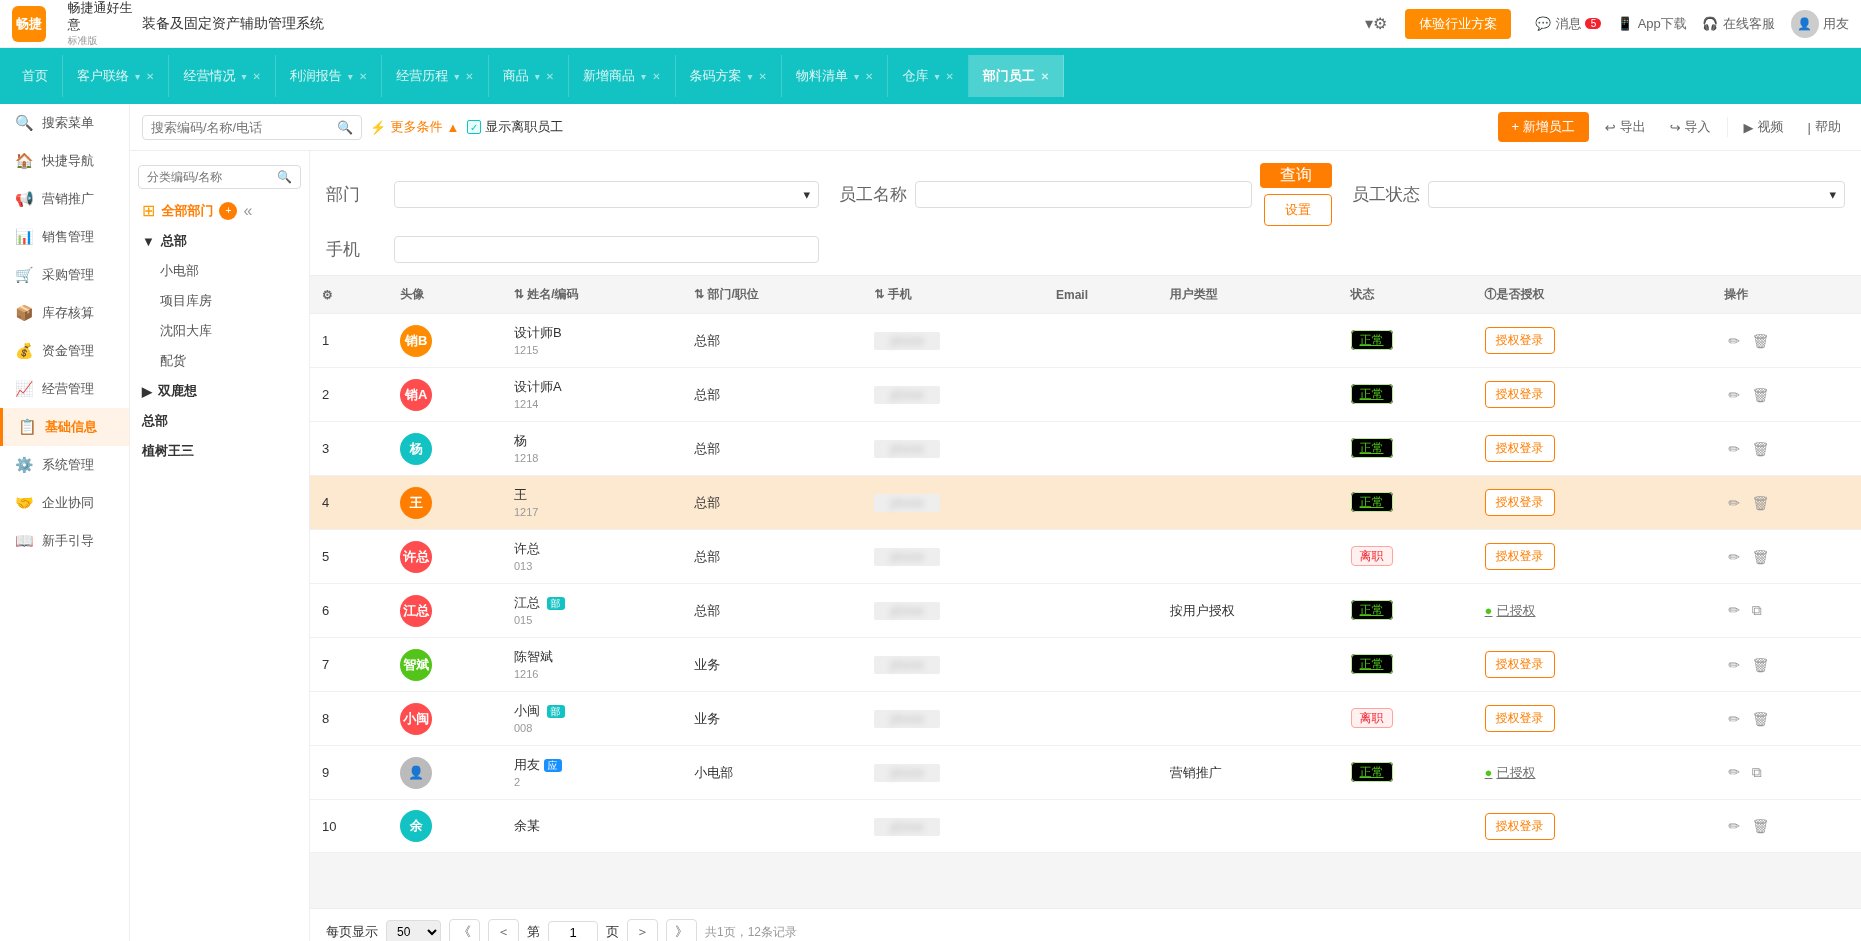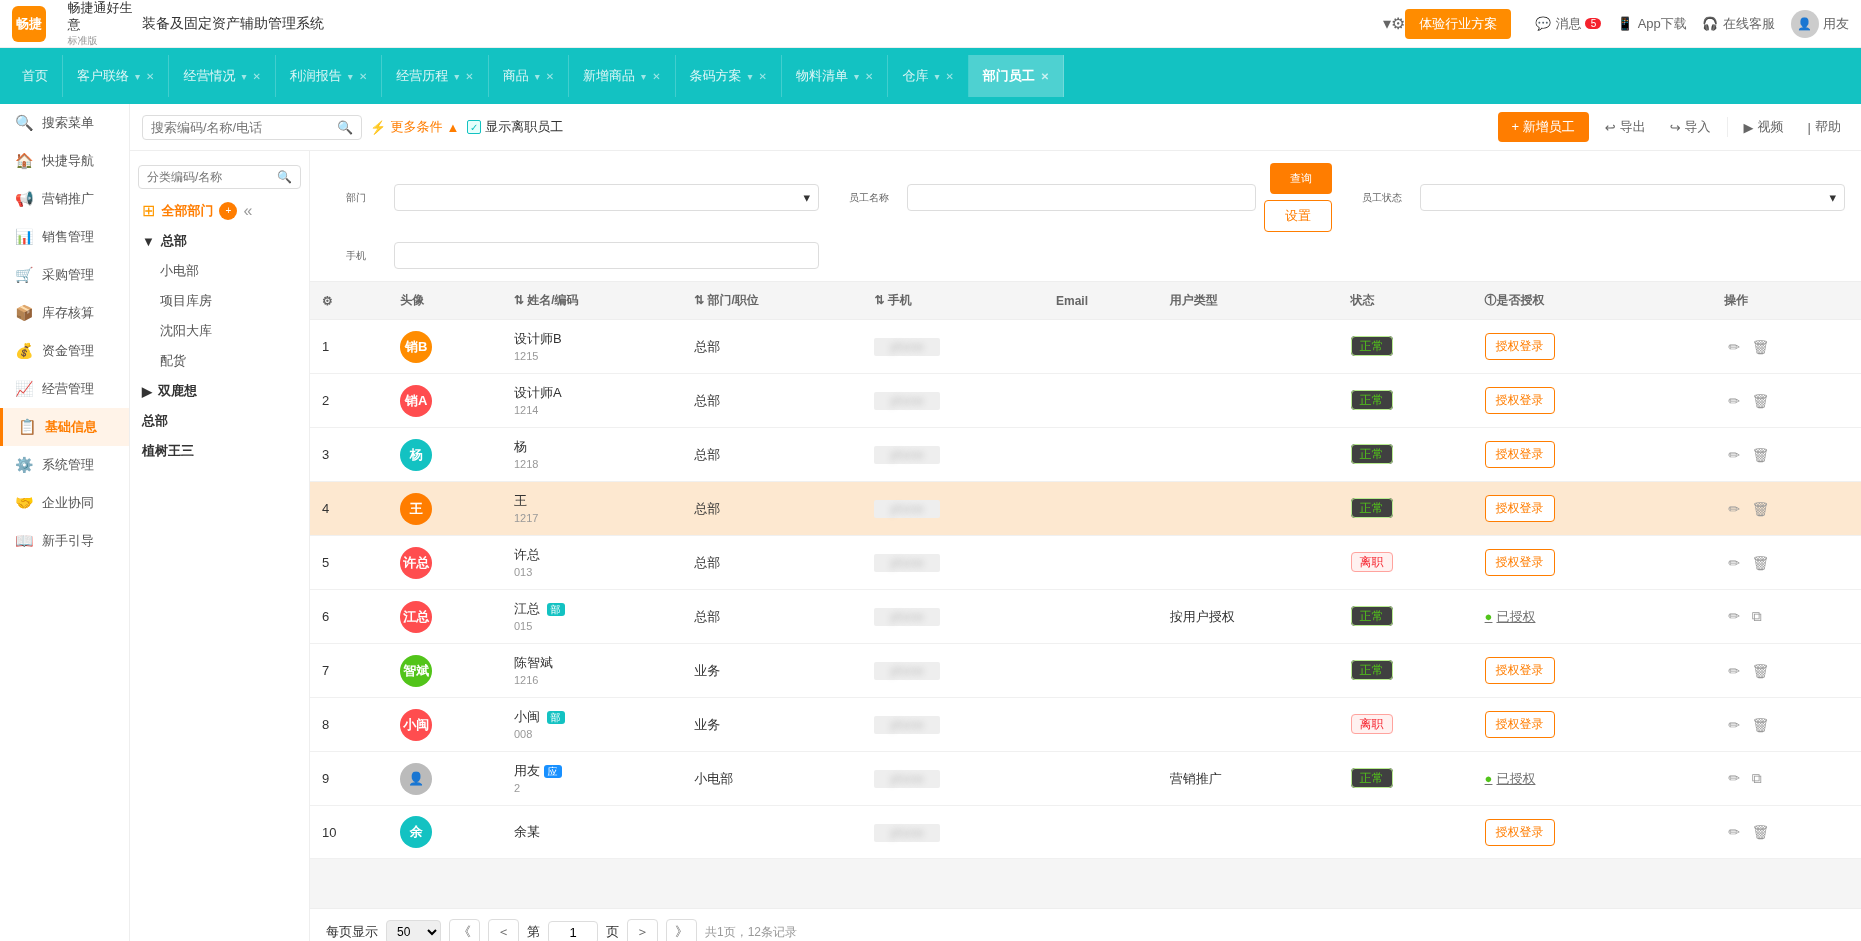--- a/index.html
+++ b/index.html
@@ -7,21 +7,21 @@
 
     
     .top-bar { background: #fff; height: 48px; display: flex; align-items: center; padding: 0 12px; border-bottom: 1px solid #eee; }
     .logo-area { display: flex; align-items: center; gap: 21px; width: 130px; }
     .logo-icon { width: 36px; height: 36px; background: #ff8c00; border-radius: 6px; display: flex; align-items: center; justify-content: center; color: #fff; font-size: 10px; font-weight: bold; }
     .logo-text { font-size: 12px; color: #333; line-height: 1.3; }
     .sys-title { flex: 1; font-size: 14px; color: #333; }
     .top-actions { display: flex; align-items: center; gap: 16px; }
     .top-btn { display: flex; align-items: center; gap: 4px; color: #666; font-size: 12px; cursor: pointer; }
     .top-btn .badge { background: #f5222d; color: #fff; border-radius: 8px; padding: 0 4px; font-size: 10px; min-width: 16px; text-align: center; }
-    .try-btn { background: #ff8c00; color: #fff; border: none; border-radius: 4px; padding: 6px 14px; cursor: pointer; font-size: 13px; }
+    .try-btn { background: #ff8c00; color: #fff; border: none; border-radius: 4px; padding: 6px 14px; cursor: pointer; font-size: 13px; margin-left: 18px; }
     .chevron-btn { background: none; border: none; color: #666; cursor: pointer; font-size: 16px; }
     .gear-btn { background: none; border: none; color: #666; cursor: pointer; font-size: 16px; }
     .user-avatar { width: 28px; height: 28px; border-radius: 50%; background: #ccc; display: flex; align-items: center; justify-content: center; color: #fff; font-size: 12px; }
 
     
     .nav-tabs { background: #13c2c2; height: 56px; display: flex; align-items: center; padding: 0 8px; gap: 0; overflow-x: auto; }
     .nav-tab { padding: 0 14px; height: 42px; display: flex; align-items: center; color: rgba(255,255,255,0.85); font-size: 13px; cursor: pointer; white-space: nowrap; gap: 6px; border-right: 1px solid rgba(255,255,255,0.2); }
     .nav-tab.active { background: rgba(255,255,255,0.25); color: #fff; font-weight: bold; }
     .nav-tab .close-x { font-size: 10px; opacity: 0.7; }
     .nav-tab .arrow { font-size: 10px; opacity: 0.7; }
@@ -65,37 +65,37 @@
     .left-search { padding: 6px 8px; }
     .left-search-box { display: flex; align-items: center; border: 1px solid #ddd; border-radius: 4px; padding: 4px 8px; gap: 4px; background: #fff; }
     .left-search-box input { border: none; outline: none; font-size: 12px; width: 100%; }
 
     
     .right-panel { flex: 1; display: flex; flex-direction: column; overflow: hidden; background: #f5f5f5; }
 
     
     .filter-form { background: #fff; margin: 0; padding: 12px 16px; border-bottom: 1px solid #eee; display: grid; grid-template-columns: 1fr 1fr 1fr; gap: 10px 20px; }
     .form-row { display: flex; align-items: center; gap: 8px; }
-    .form-label { color: #666; font-size: 10px; white-space: nowrap; min-width: 60px; text-align: center; }
+    .form-label { color: #666; font-size: 17px; white-space: nowrap; min-width: 60px; text-align: left; }
     .form-input { flex: 1; border: 1px solid #ddd; border-radius: 4px; padding: 5px 8px; font-size: 13px; outline: none; }
     .form-select { flex: 1; border: 1px solid #ddd; border-radius: 4px; padding: 5px 8px; font-size: 13px; outline: none; background: #fff; display: flex; align-items: center; justify-content: space-between; cursor: pointer; }
-    .query-btn { background: #ff7d00; color: #fff; border: none; border-radius: 4px; padding: 8px 20px; cursor: pointer; font-size: 11px; }
+    .query-btn { background: #ff7d00; color: #fff; border: none; border-radius: 4px; padding: 2px 20px; cursor: pointer; font-size: 16px; }
     .set-btn { background: #fff; color: #ff7d00; border: 1px solid #ff7d00; border-radius: 4px; padding: 6px 20px; cursor: pointer; font-size: 13px; }
     .form-actions { display: flex; flex-direction: column; gap: 6px; align-items: flex-end; justify-content: center; }
 
     
     .table-wrapper { flex: 1; overflow: auto; padding: 0; }
     table { width: 100%; border-collapse: collapse; background: #fff; }
     thead tr { background: #f5f5f5; }
     thead th { padding: 10px 12px; text-align: left; font-size: 12px; color: #666; border-bottom: 1px solid #eee; white-space: nowrap; }
     tbody tr { border-bottom: 1px solid #f0f0f0; }
     tbody tr.highlighted { background: #fde8d0; }
     tbody td { padding: 10px 12px; font-size: 13px; color: #333; vertical-align: middle; }
     .avatar-circle { width: 32px; height: 32px; border-radius: 50%; display: flex; align-items: center; justify-content: center; color: #fff; font-size: 13px; font-weight: bold; }
-    .status-normal { color: #52c41a; background: #404040; border: 1px solid #b7eb8f; border-radius: 4px; padding: 2px 8px; font-size: 12px; }
+    .status-normal { color: #52c41a; background: #000000; border: 1px solid #b7eb8f; border-radius: 4px; padding: 2px 8px; font-size: 12px; text-decoration: underline; }
     .status-resigned { color: #f5222d; background: #fff1f0; border: 1px solid #ffa39e; border-radius: 4px; padding: 2px 8px; font-size: 12px; }
     .auth-btn { background: #fff; color: #ff7d00; border: 1px solid #ff7d00; border-radius: 4px; padding: 4px 10px; cursor: pointer; font-size: 12px; }
     .authorized { color: #737373; font-size: 13px; display: flex; align-items: center; gap: 4px; text-decoration: underline; }
     .authorized::before { content: '●'; color: #52c41a; }
     .op-btn { background: none; border: none; color: #999; cursor: pointer; font-size: 14px; padding: 2px 4px; }
     .blur-text { color: transparent; text-shadow: 0 0 6px #bbb; font-size: 12px; user-select: none; background: #eee; border-radius: 2px; padding: 2px 16px; }
     .dept-badge { background: #13c2c2; color: #fff; border-radius: 3px; padding: 1px 4px; font-size: 10px; margin-left: 3px; }
     .name-code { font-size: 11px; color: #999; }
     .tag-blue { background: #1890ff; color: #fff; border-radius: 3px; padding: 1px 4px; font-size: 10px; }
 

